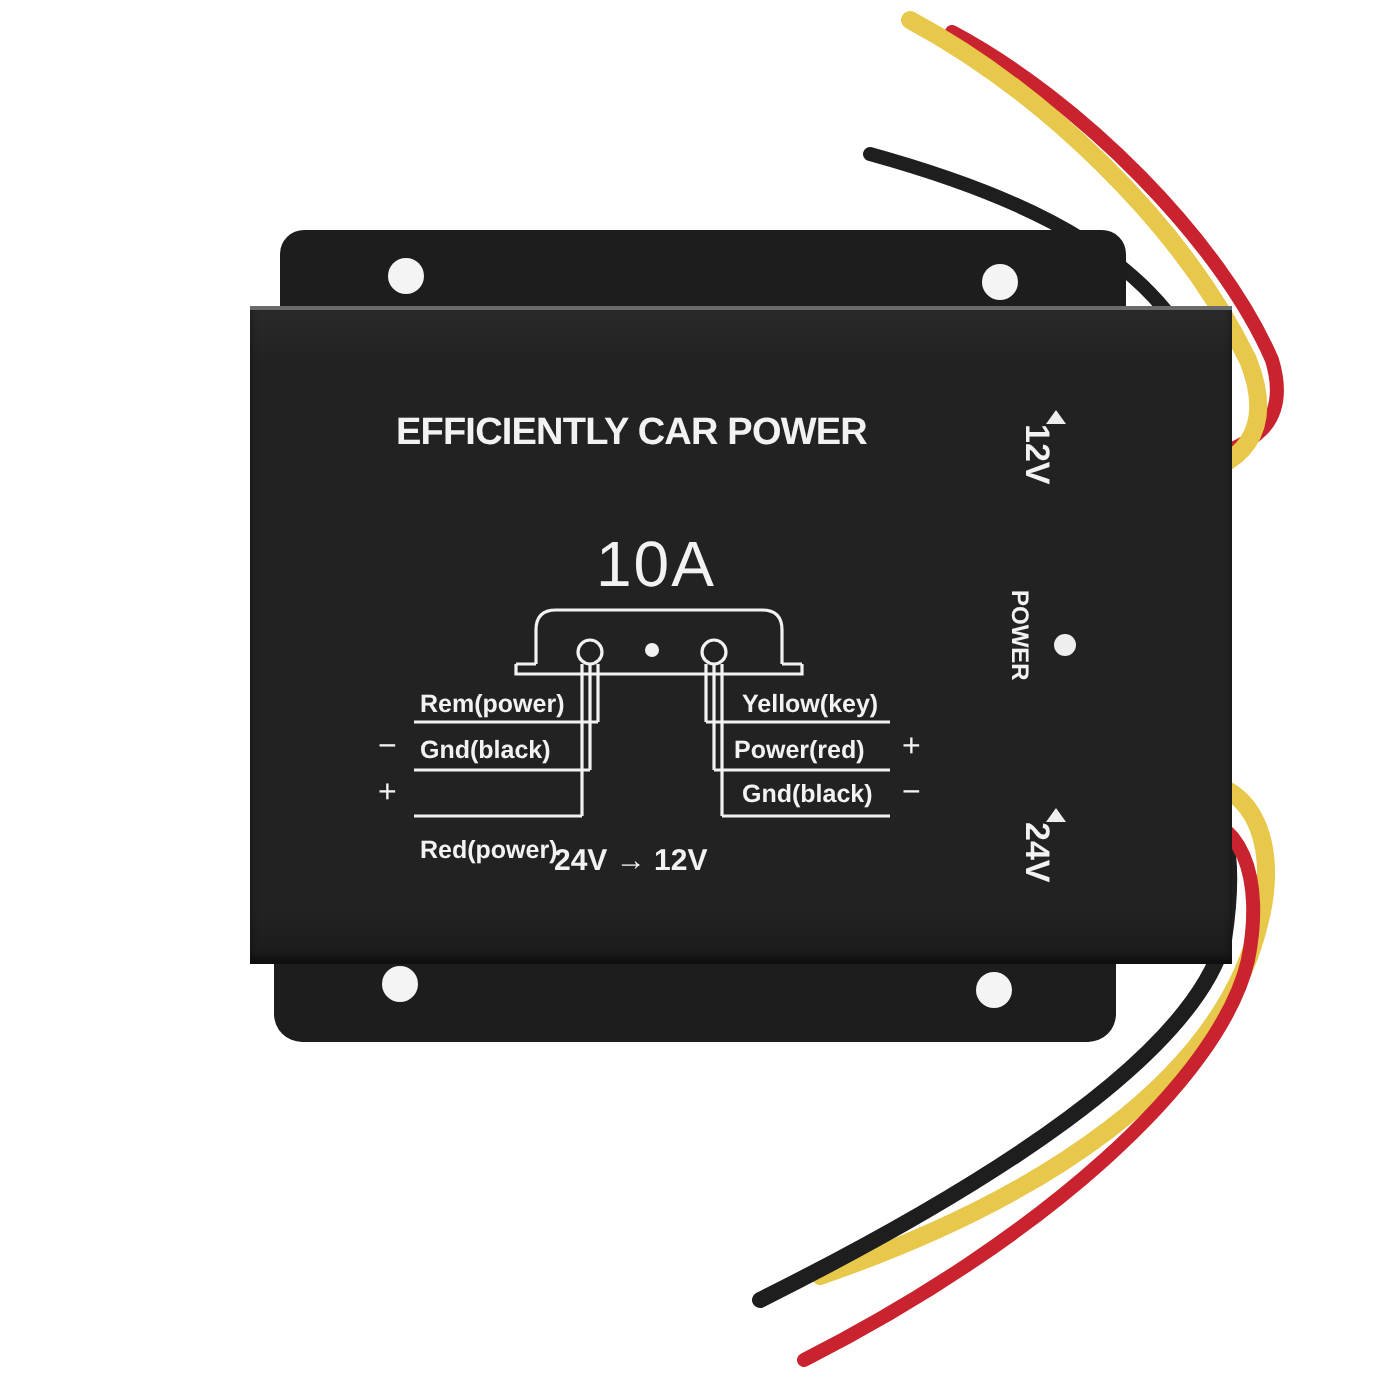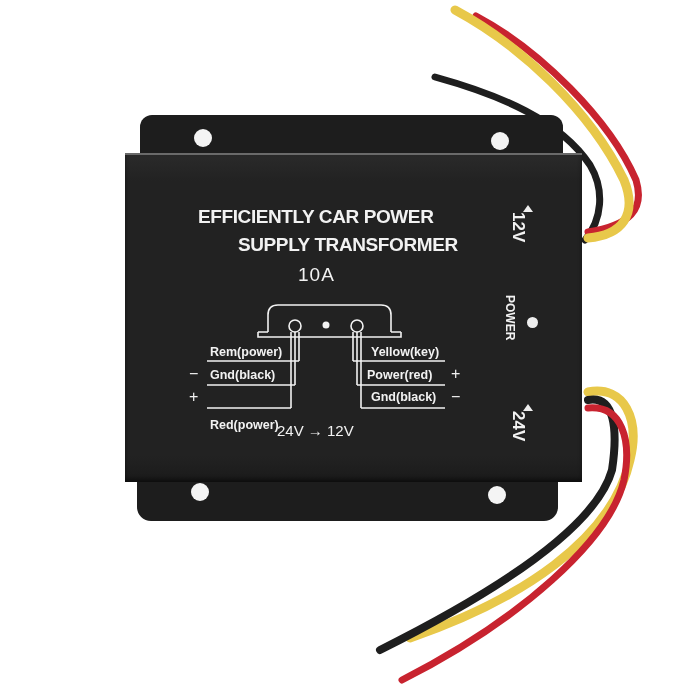--- a/index.html
+++ b/index.html
@@ -5,28 +5,28 @@
   html,body{margin:0;padding:0;background:#ffffff;}
   body{width:700px;height:700px;position:relative;overflow:hidden;font-family:"Liberation Sans",sans-serif;}
   .abs{position:absolute;}
   svg.wires{position:absolute;left:0;top:0;width:700px;height:700px;}
   .flange{position:absolute;background:#1d1d1d;}
   .flange-top{left:140px;top:115px;width:423px;height:45px;border-radius:12px 12px 0 0;}
   .flange-bot{left:137px;top:470px;width:421px;height:51px;border-radius:0 0 14px 14px;}
   .hole{position:absolute;width:18px;height:18px;border-radius:50%;background:#f4f4f4;}
   .panel{position:absolute;left:125px;top:153px;width:457px;height:327px;
          background:linear-gradient(180deg,#2a2a2a 0%,#222 8%,#222 92%,#1a1a1a 100%);
-         border-top:2px solid #6a6a6a;box-shadow:inset 0 -3px 4px rgba(0,0,0,.5);}
+         border-top:2px solid #6a6a6a;box-shadow:inset 0 -3px 4px rgba(0,0,0,.5);padding-left:34px;}
   .txt{position:absolute;color:#f2f2f2;font-weight:bold;white-space:nowrap;}
   .title1{left:73px;top:51px;font-size:19px;letter-spacing:-0.4px;}
   .title2{left:113px;top:79px;font-size:19px;letter-spacing:-0.4px;}
-  .amp{left:173px;top:109px;font-size:19px;font-weight:normal;letter-spacing:1px;}
+  .amp{left:173px;top:109px;font-size:32px;font-weight:normal;letter-spacing:1px;}
   .lbl{position:absolute;color:#f2f2f2;font-weight:bold;font-size:12.5px;white-space:nowrap;}
   .sign{position:absolute;color:#f2f2f2;font-size:16px;font-weight:normal;}
-  .conv{position:absolute;left:152px;top:267px;color:#f2f2f2;font-weight:normal;font-size:15px;white-space:nowrap;}
+  .conv{position:absolute;left:152px;top:267px;color:#f2f2f2;font-weight:bold;font-size:15px;white-space:nowrap;}
   .vert{position:absolute;color:#f2f2f2;font-weight:bold;transform:rotate(90deg);transform-origin:left top;white-space:nowrap;}
   .led{position:absolute;width:11px;height:11px;border-radius:50%;background:#eeeeee;}
   .tri{position:absolute;width:0;height:0;border-left:5px solid transparent;border-right:5px solid transparent;border-bottom:7px solid #eee;}
 </style>
 </head>
 <body>
 
 <svg class="wires" viewBox="0 0 700 700">
 
   <g fill="none" stroke-linecap="round">
@@ -46,21 +46,20 @@
   <div class="hole" style="left:54px;top:14px;"></div>
   <div class="hole" style="left:351px;top:17px;"></div>
 </div>
 <div class="flange flange-bot">
   <div class="hole" style="left:54px;top:13px;"></div>
   <div class="hole" style="left:351px;top:16px;"></div>
 </div>
 
 <div class="panel">
   <div class="txt title1">EFFICIENTLY CAR POWER</div>
-  <div class="txt title2">SUPPLY TRANSFORMER</div>
   <div class="txt amp">10A</div>
 
   <svg class="abs" style="left:0;top:0;width:457px;height:327px;" viewBox="0 0 457 327">
     <g fill="none" stroke="#f2f2f2" stroke-width="1.6">
 
       <path d="M143 177 L143 160 Q143 150 153 150 L256 150 Q266 150 266 160 L266 177"></path>
       <path d="M133 177 L143 177 M266 177 L276 177"></path>
       <path d="M133 177 L133 182 L276 182 L276 177"></path>
 
       <circle cx="170" cy="171" r="6"></circle>

